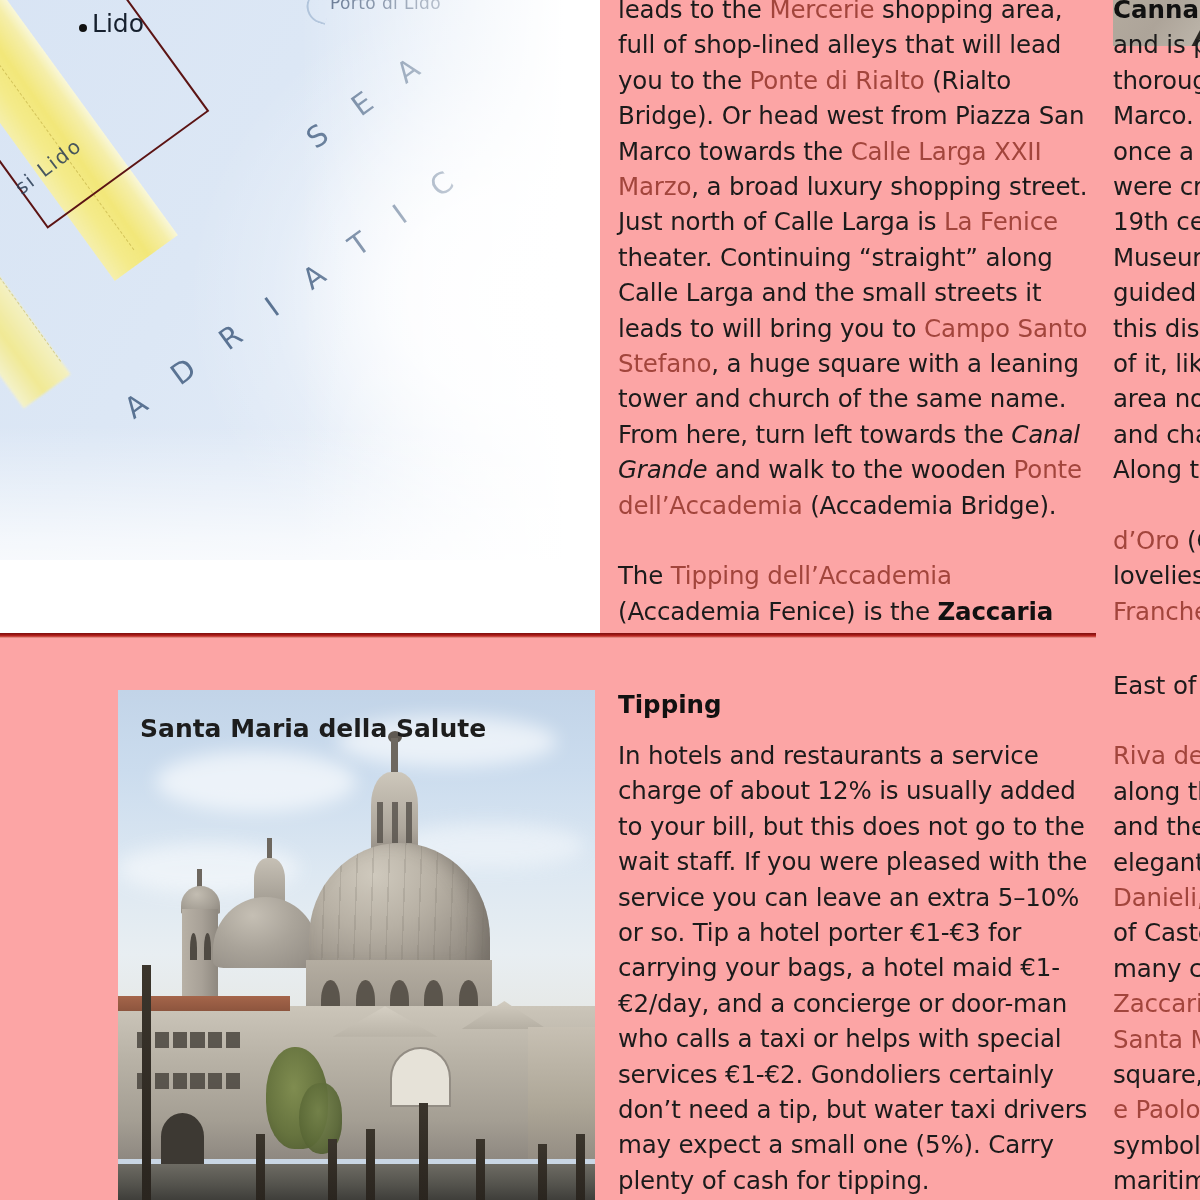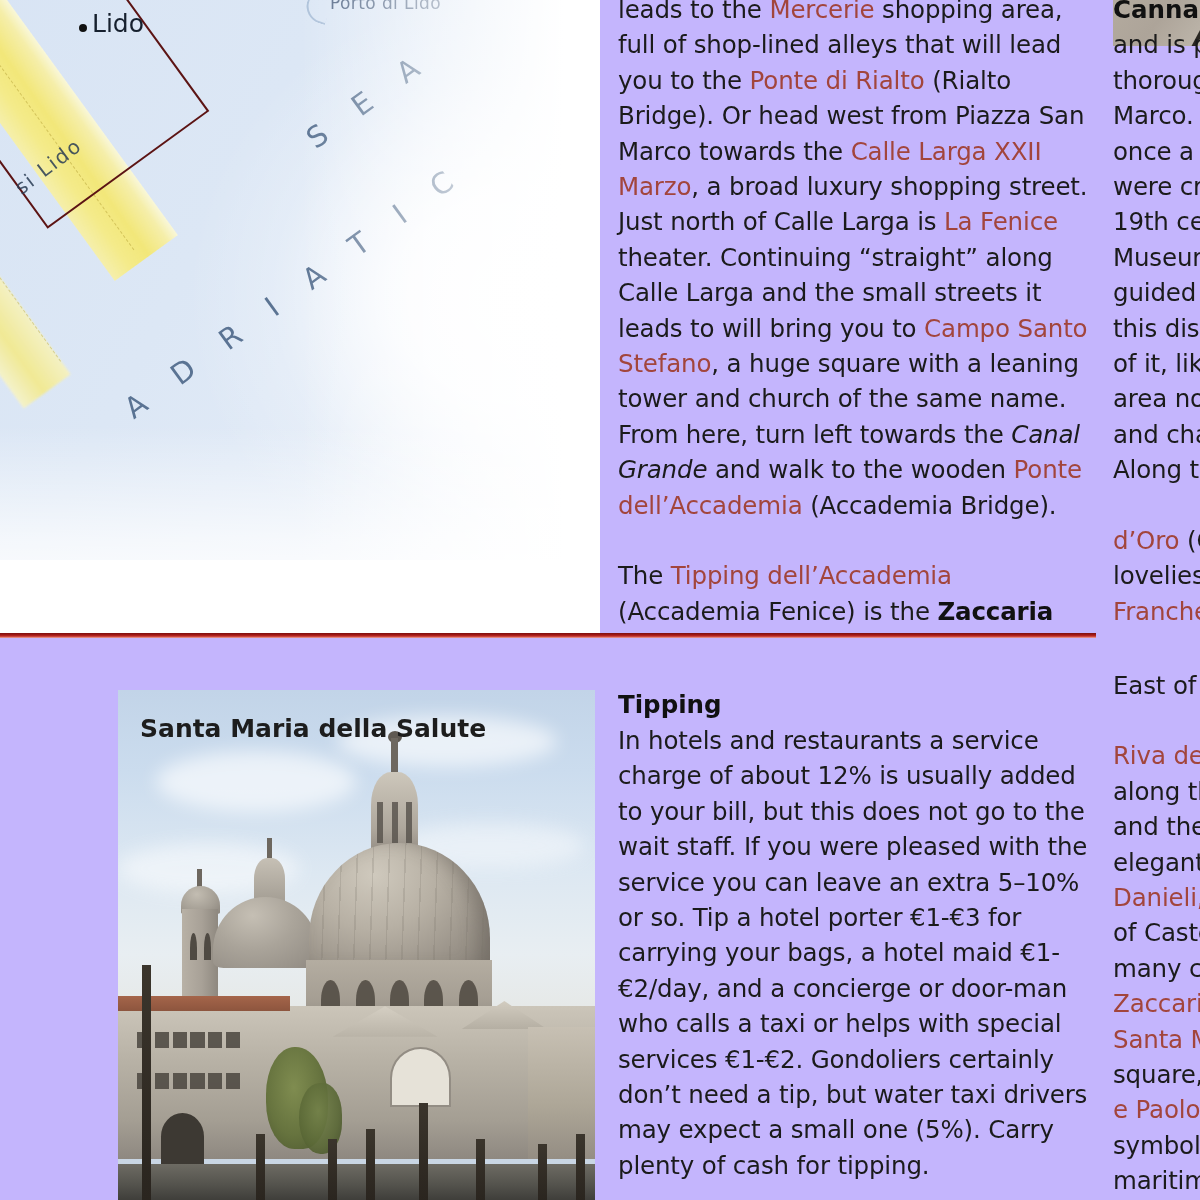--- a/index.html
+++ b/index.html
@@ -11,21 +11,21 @@
     width: 1200px;
     height: 1200px;
     overflow: hidden;
     font-family: "DejaVu Sans", "Liberation Sans", sans-serif;
     -webkit-font-smoothing: antialiased;
   }
   .page {
     position: relative;
     width: 1200px;
     height: 1200px;
-    background: #c4b5fd;
+    background: #fca5a5;
     overflow: hidden;
   }
 
   
   .top-section {
     position: absolute;
     left: 0; top: 0;
     width: 1200px; height: 636px;
     overflow: hidden;
   }
@@ -257,21 +257,21 @@
   .col-right-bottom {
     position: absolute;
     left: 1113px; top: 20px;
     width: 205px;
   }
   .sec-head {
     font-size: 24.5px;
     line-height: 30px;
     font-weight: bold;
     color: #111;
-    margin: 0 0 3px 0;
+    margin: 0 0 18px 0;
     font-family: "DejaVu Sans", "Liberation Sans", sans-serif;
   }
   .block-gap { margin-top: 34px; }
 
   
   .photo {
     position: absolute;
     left: 118px; top: 42px;
     width: 477px; height: 510px;
     overflow: hidden;

